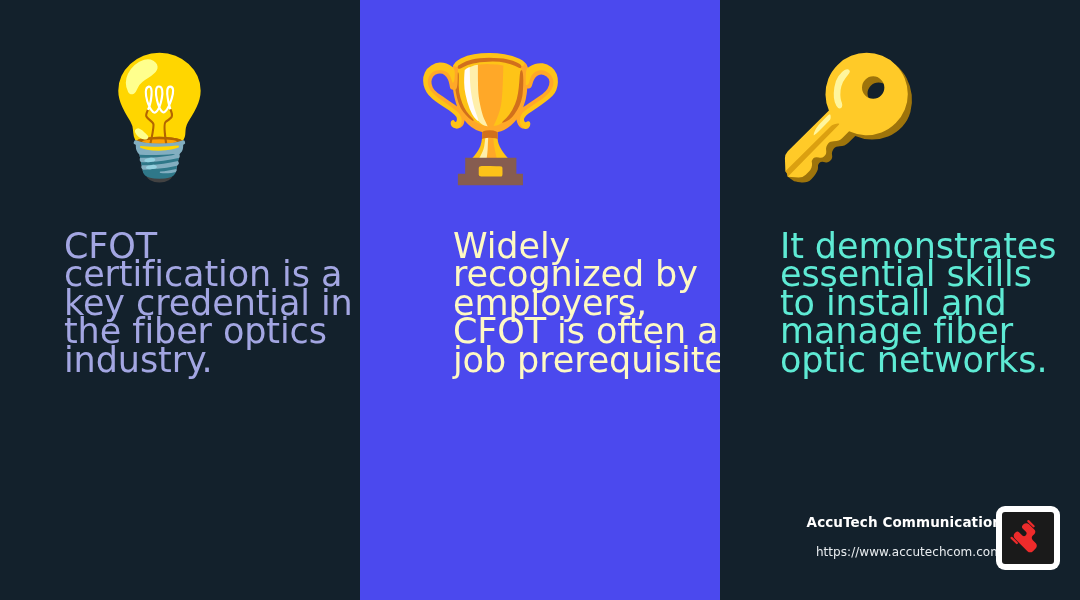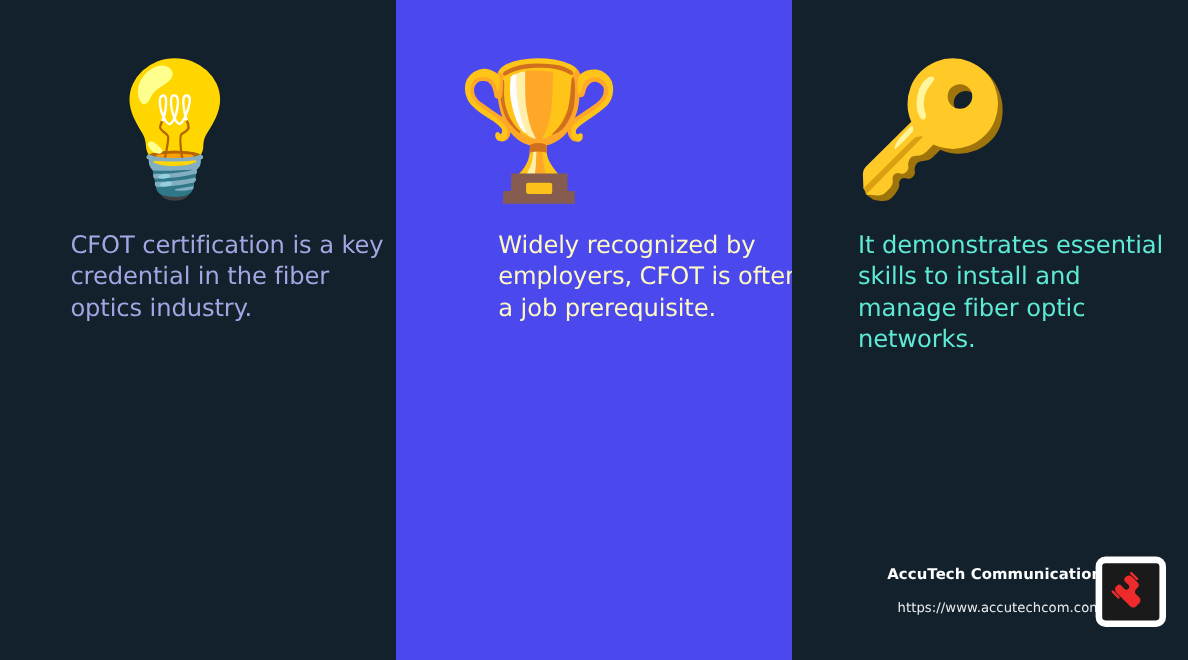--- a/index.html
+++ b/index.html
@@ -28,23 +28,23 @@
     line-height:1;
     font-family:"DejaVu Sans", sans-serif;
     user-select:none;
   }
   .icon-bulb   { left:86px;  font-size:118px; }
   .icon-trophy { left:415px; font-size:122px; }
   .icon-key    { left:775px; font-size:118px; }
 
   .panel-text {
     position:absolute;
-    top:210px;
+    top:232px;
     font-family:"DejaVu Sans", sans-serif;
-    font-size:22px;
+    font-size:35px;
     line-height:28.4px;
     font-weight:400;
     letter-spacing:-0.1px;
     white-space:pre-line;
   }
   .text-1 { left:64px;  width:290px; color:#a3a6e2; }
   .text-2 { left:423px; width:290px; color:#fef9c3;margin-left:30px; }
   .text-3 { left:780px; width:290px; color:#5eead4; }
 
   

